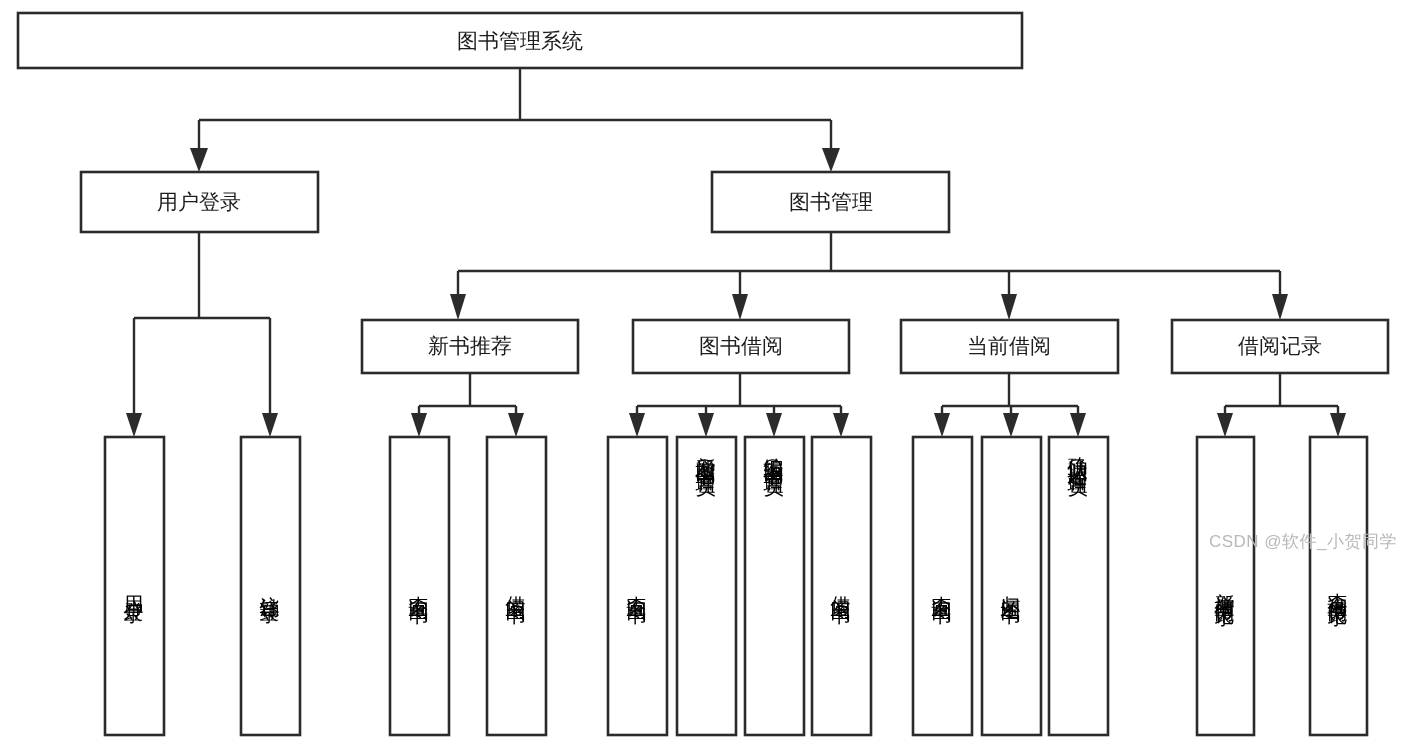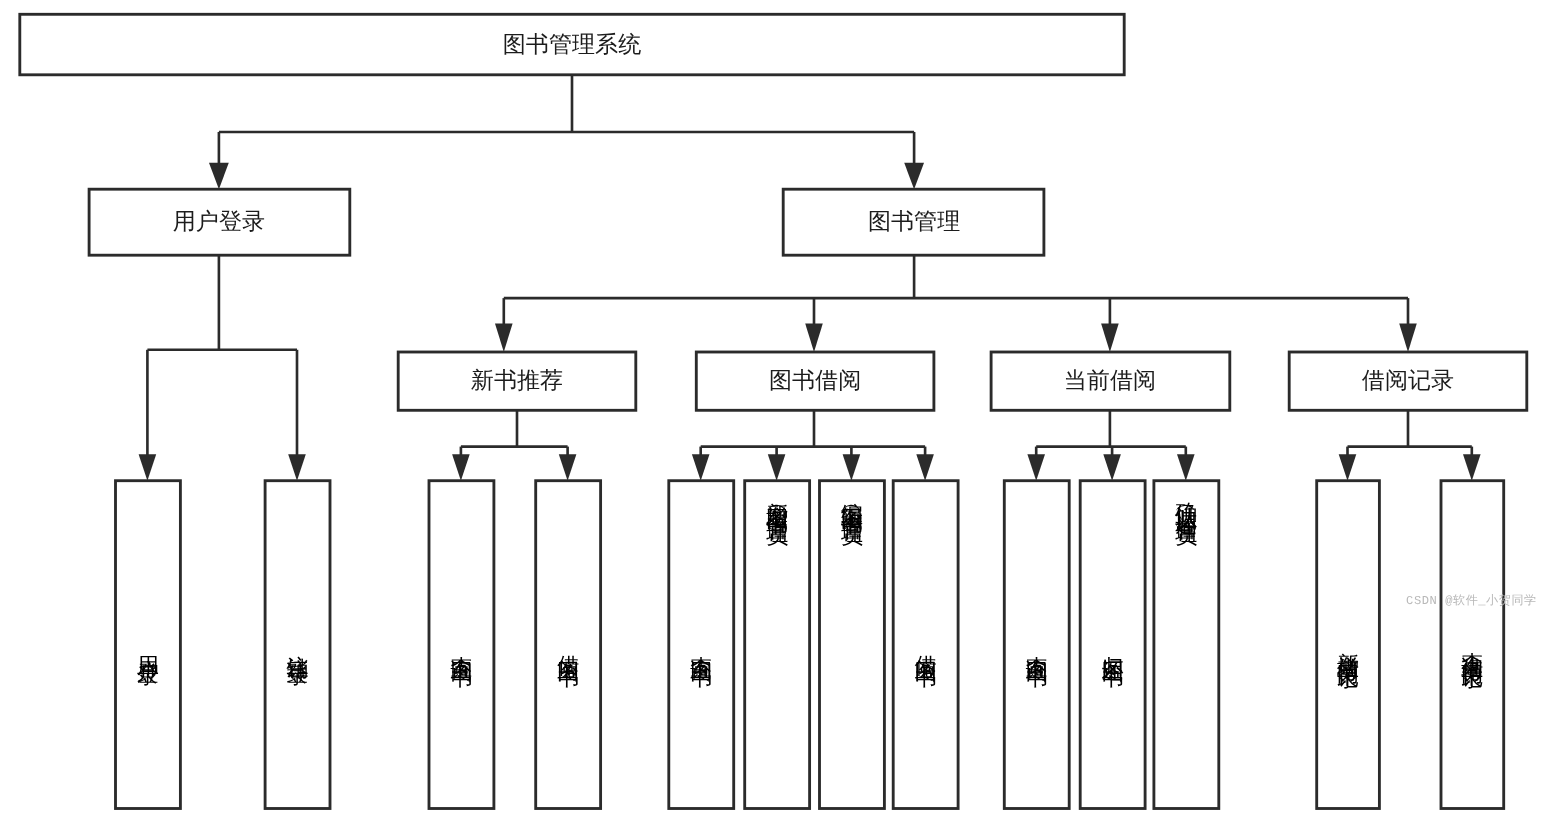--- a/index.html
+++ b/index.html
@@ -54,22 +54,22 @@
     fill: #1c1c1c;
     writing-mode: vertical-rl;
     text-orientation: upright;
     letter-spacing: 3px;
     white-space: pre;
   }
   .watermark-text {
     position: absolute;
     right: 8px;
     bottom: 6px;
-    font-family: Liberation Mono, monospace;
-    font-size: 11px;
+    font-family: Liberation Sans, sans-serif;
+    font-size: 17px;
     color: #b8b8b8;
     letter-spacing: 0.5px;
     white-space: nowrap;
     user-select: none;
   }
 </style>
 </head>
 <body>
 
 <div id="diagram-root">

